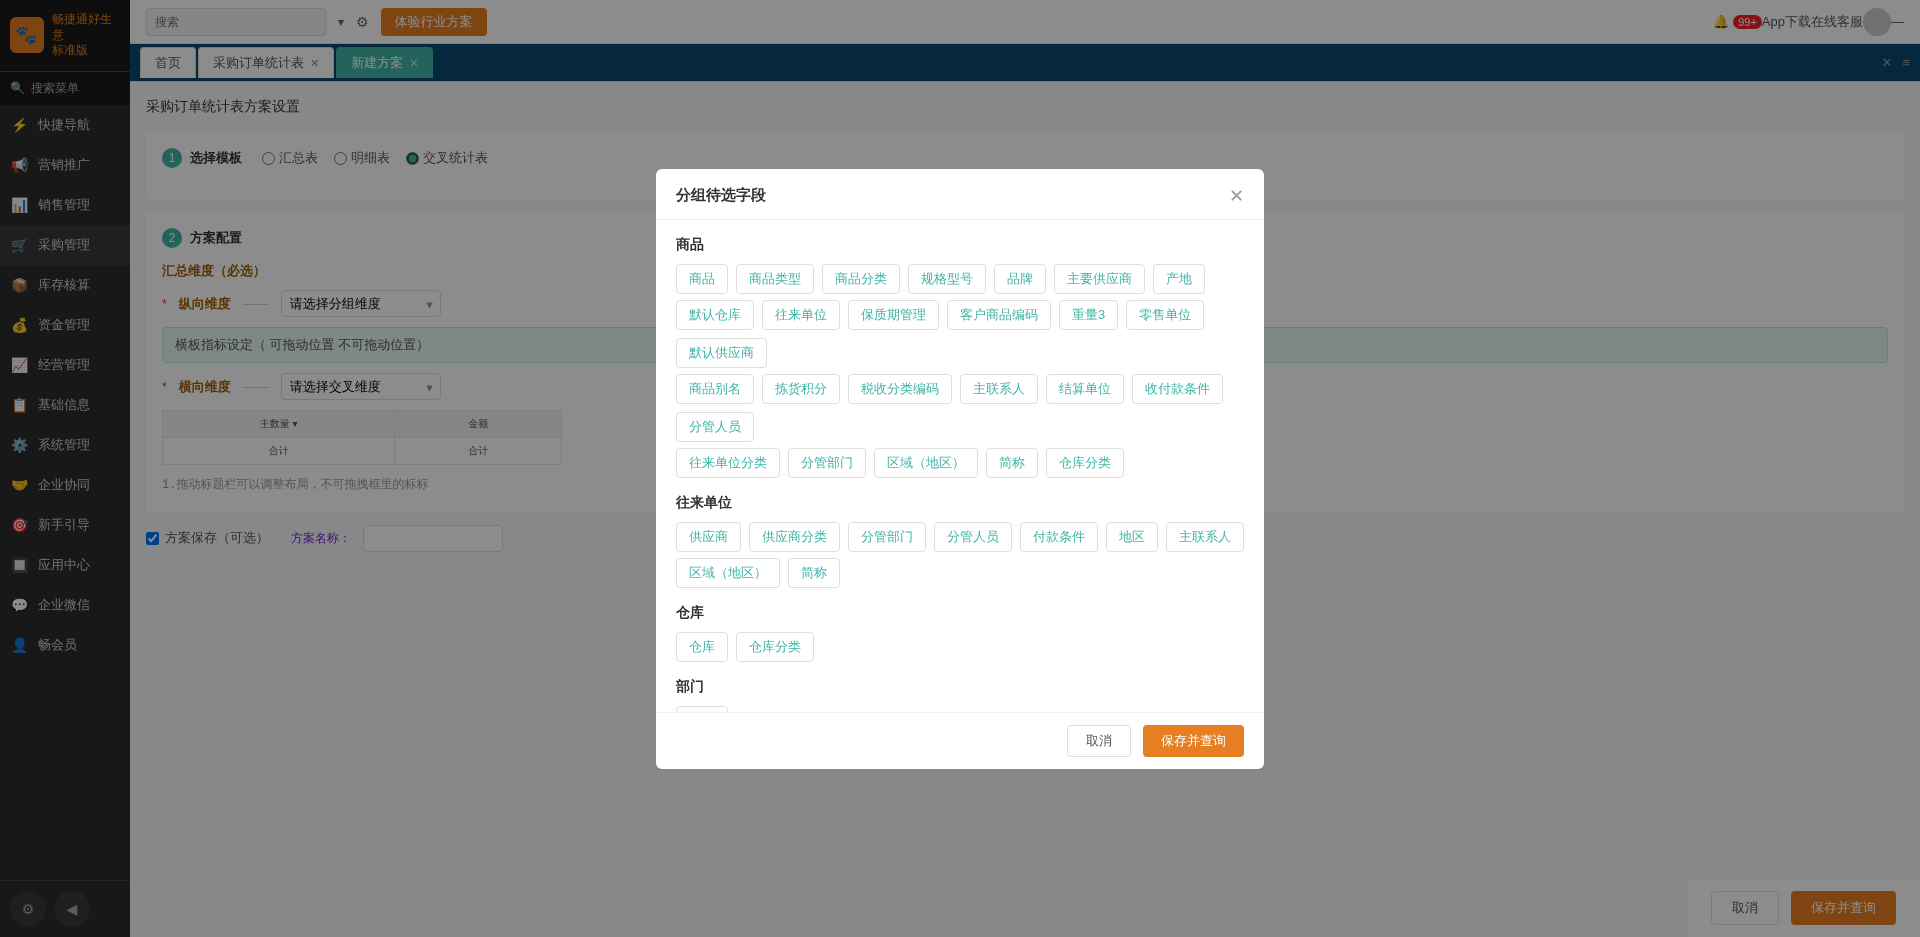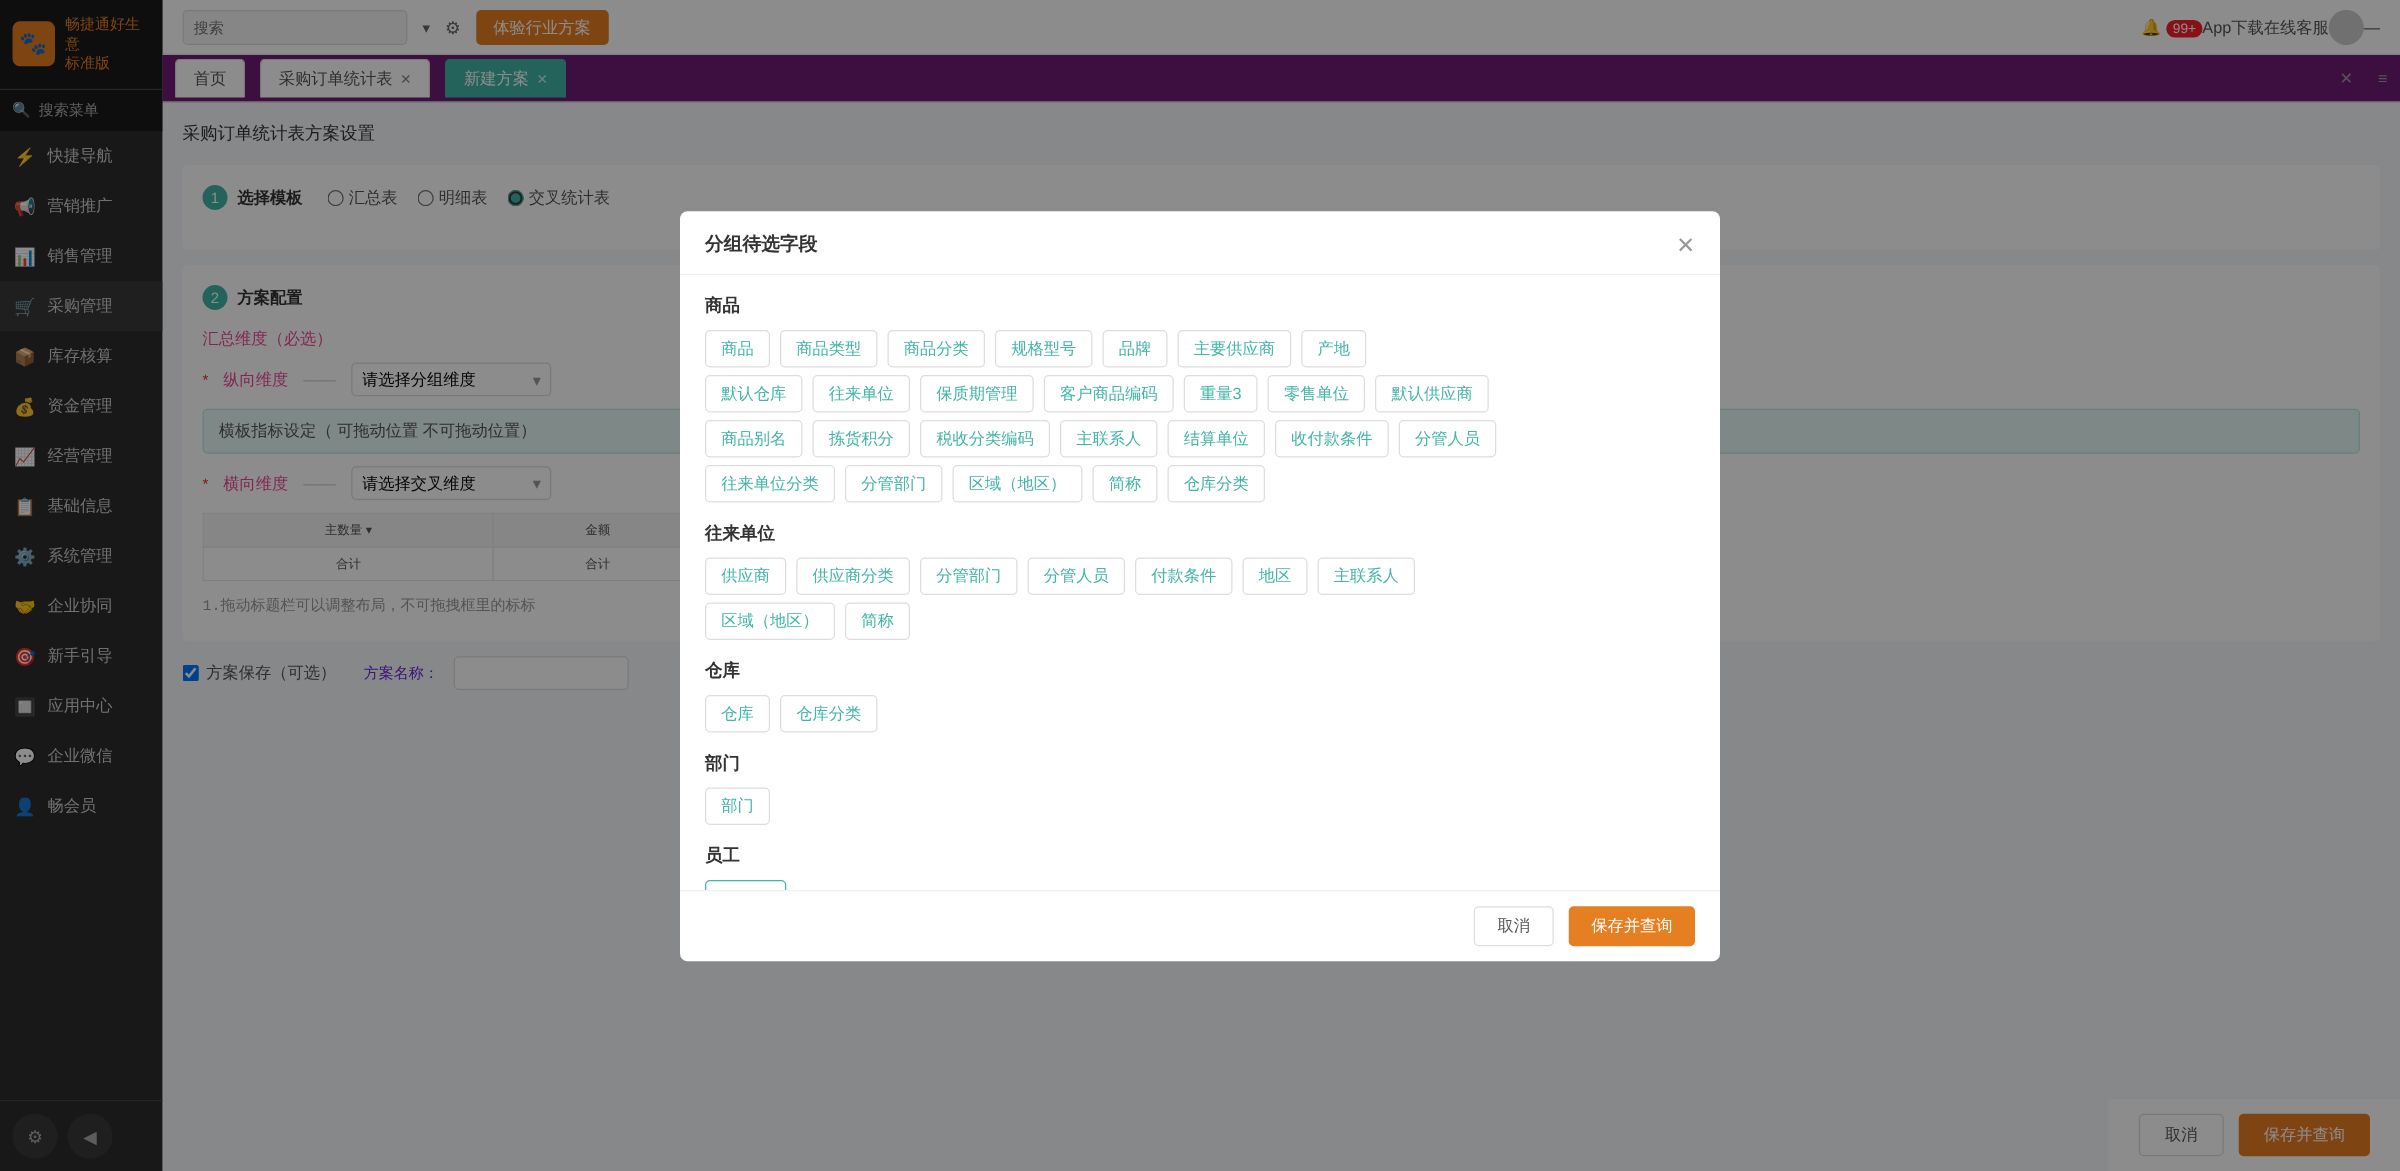--- a/index.html
+++ b/index.html
@@ -26,21 +26,21 @@
     .topbar { height: 44px; background: #fff; display: flex; align-items: center; padding: 0 16px; border-bottom: 1px solid #e8e8e8; gap: 12px; }
     .topbar-search { flex: 0 0 180px; height: 28px; border: 1px solid #ddd; border-radius: 4px; padding: 0 8px; font-size: 12px; background: #f5f5f5; }
     .topbar-arrow { color: #666; font-size: 12px; cursor: pointer; }
     .topbar-gear { color: #666; font-size: 14px; cursor: pointer; }
     .topbar-btn { background: #e67e22; color: white; border: none; padding: 5px 14px; border-radius: 4px; font-size: 13px; cursor: pointer; }
     .topbar-right { margin-left: auto; display: flex; align-items: center; color: #555; font-size: 13px; }
     .topbar-badge { background: #f5222d; color: white; border-radius: 10px; padding: 1px 5px; font-size: 11px; }
     .topbar-avatar { width: 28px; height: 28px; border-radius: 50%; background: #ccc; }
 
     
-    .tabbar { height: 38px; background: #701a75; display: flex; align-items: center; padding: 0 10px; border-bottom: 1px solid #ddd; gap: 12px; }
+    .tabbar { height: 38px; background: #0c4a6e; display: flex; align-items: center; padding: 0 10px; border-bottom: 1px solid #ddd; gap: 2px; }
     .tab { display: flex; align-items: center; padding: 6px 14px; background: #fff; border-radius: 4px 4px 0 0; font-size: 13px; cursor: pointer; gap: 6px; color: #555; border: 1px solid #ddd; border-bottom: none; }
     .tab.active { background: #40b4a6; color: white; border-color: #40b4a6; }
     .tab-close { font-size: 11px; color: inherit; opacity: 0.7; }
 
     
     .content { flex: 1; background: #f5f7fa; padding: 16px; overflow: auto; position: relative; }
     .page-title { font-size: 14px; color: #333; margin-bottom: 16px; }
 
     
     .steps { display: flex; gap: 20px; margin-bottom: 16px; align-items: center; }
@@ -50,21 +50,21 @@
     .step-options { display: flex; gap: 16px; align-items: center; }
     .step-radio { display: flex; align-items: center; gap: 4px; font-size: 13px; color: #555; }
     .step-radio input { accent-color: #40b4a6; }
 
     
     .section { background: #fff; border-radius: 4px; padding: 16px; margin-bottom: 12px; }
 
     
     .form-row { display: flex; align-items: center; gap: 12px; margin-bottom: 10px; font-size: 13px; }
     .form-label { color: #f5222d; font-size: 12px; }
-    .form-label-text { color: #ec4899; }
+    .form-label-text { color: #a16207; font-weight: bold; }
     .form-select { border: 1px solid #ddd; border-radius: 4px; padding: 5px 24px 5px 8px; font-size: 13px; background: #fff; min-width: 160px; appearance: none; position: relative; }
     .select-wrapper { position: relative; display: inline-block; }
     .select-wrapper::after { content: '▾'; position: absolute; right: 8px; top: 50%; transform: translateY(-50%); pointer-events: none; color: #999; }
 
     
     .table-wrapper { overflow: auto; }
     table { border-collapse: collapse; font-size: 10px; min-width: 400px; }
     th, td { border: 1px solid #e8e8e8; padding: 6px 12px; text-align: center; color: #555; }
     th { background: #f5f5f5; font-weight: normal; }
 
@@ -79,21 +79,21 @@
 
     
     .footer-actions { position: fixed; bottom: 0; right: 0; padding: 12px 24px; background: #fff; border-top: 1px solid #eee; display: flex; gap: 12px; z-index: 10; }
     .btn-cancel { border: 1px solid #ddd; background: #fff; color: #555; padding: 7px 20px; border-radius: 4px; font-size: 13px; cursor: pointer; }
     .btn-save { background: #e67e22; color: white; border: none; padding: 7px 20px; border-radius: 4px; font-size: 13px; cursor: pointer; }
 
     
     .overlay { position: fixed; top: 0; left: 0; right: 0; bottom: 0; background: rgba(0,0,0,0.45); z-index: 100; display: flex; align-items: center; justify-content: center; }
 
     
-    .modal { background: #fff; border-radius: 6px; width: 832px; max-height: 600px; display: flex; flex-direction: column; position: relative; z-index: 101; }
+    .modal { background: #fff; border-radius: 6px; width: 608px; max-height: 600px; display: flex; flex-direction: column; position: relative; z-index: 101; }
     .modal-header { display: flex; align-items: center; justify-content: space-between; padding: 16px 20px 12px; border-bottom: 1px solid #f0f0f0; }
     .modal-title { font-size: 15px; color: #333; font-weight: bold; }
     .modal-close { cursor: pointer; color: #999; font-size: 18px; }
     .modal-body { flex: 1; overflow-y: auto; padding: 16px 20px; }
     .modal-footer { display: flex; justify-content: flex-end; gap: 12px; padding: 12px 20px; border-top: 1px solid #f0f0f0; }
     .modal-footer .btn-cancel { border: 1px solid #ddd; background: #fff; color: #555; padding: 6px 18px; border-radius: 4px; font-size: 13px; cursor: pointer; }
     .modal-footer .btn-save { background: #e67e22; color: white; border: none; padding: 6px 18px; border-radius: 4px; font-size: 13px; cursor: pointer; }
 
     
     .field-section-title { font-size: 14px; font-weight: bold; color: #333; margin-bottom: 10px; margin-top: 16px; }

